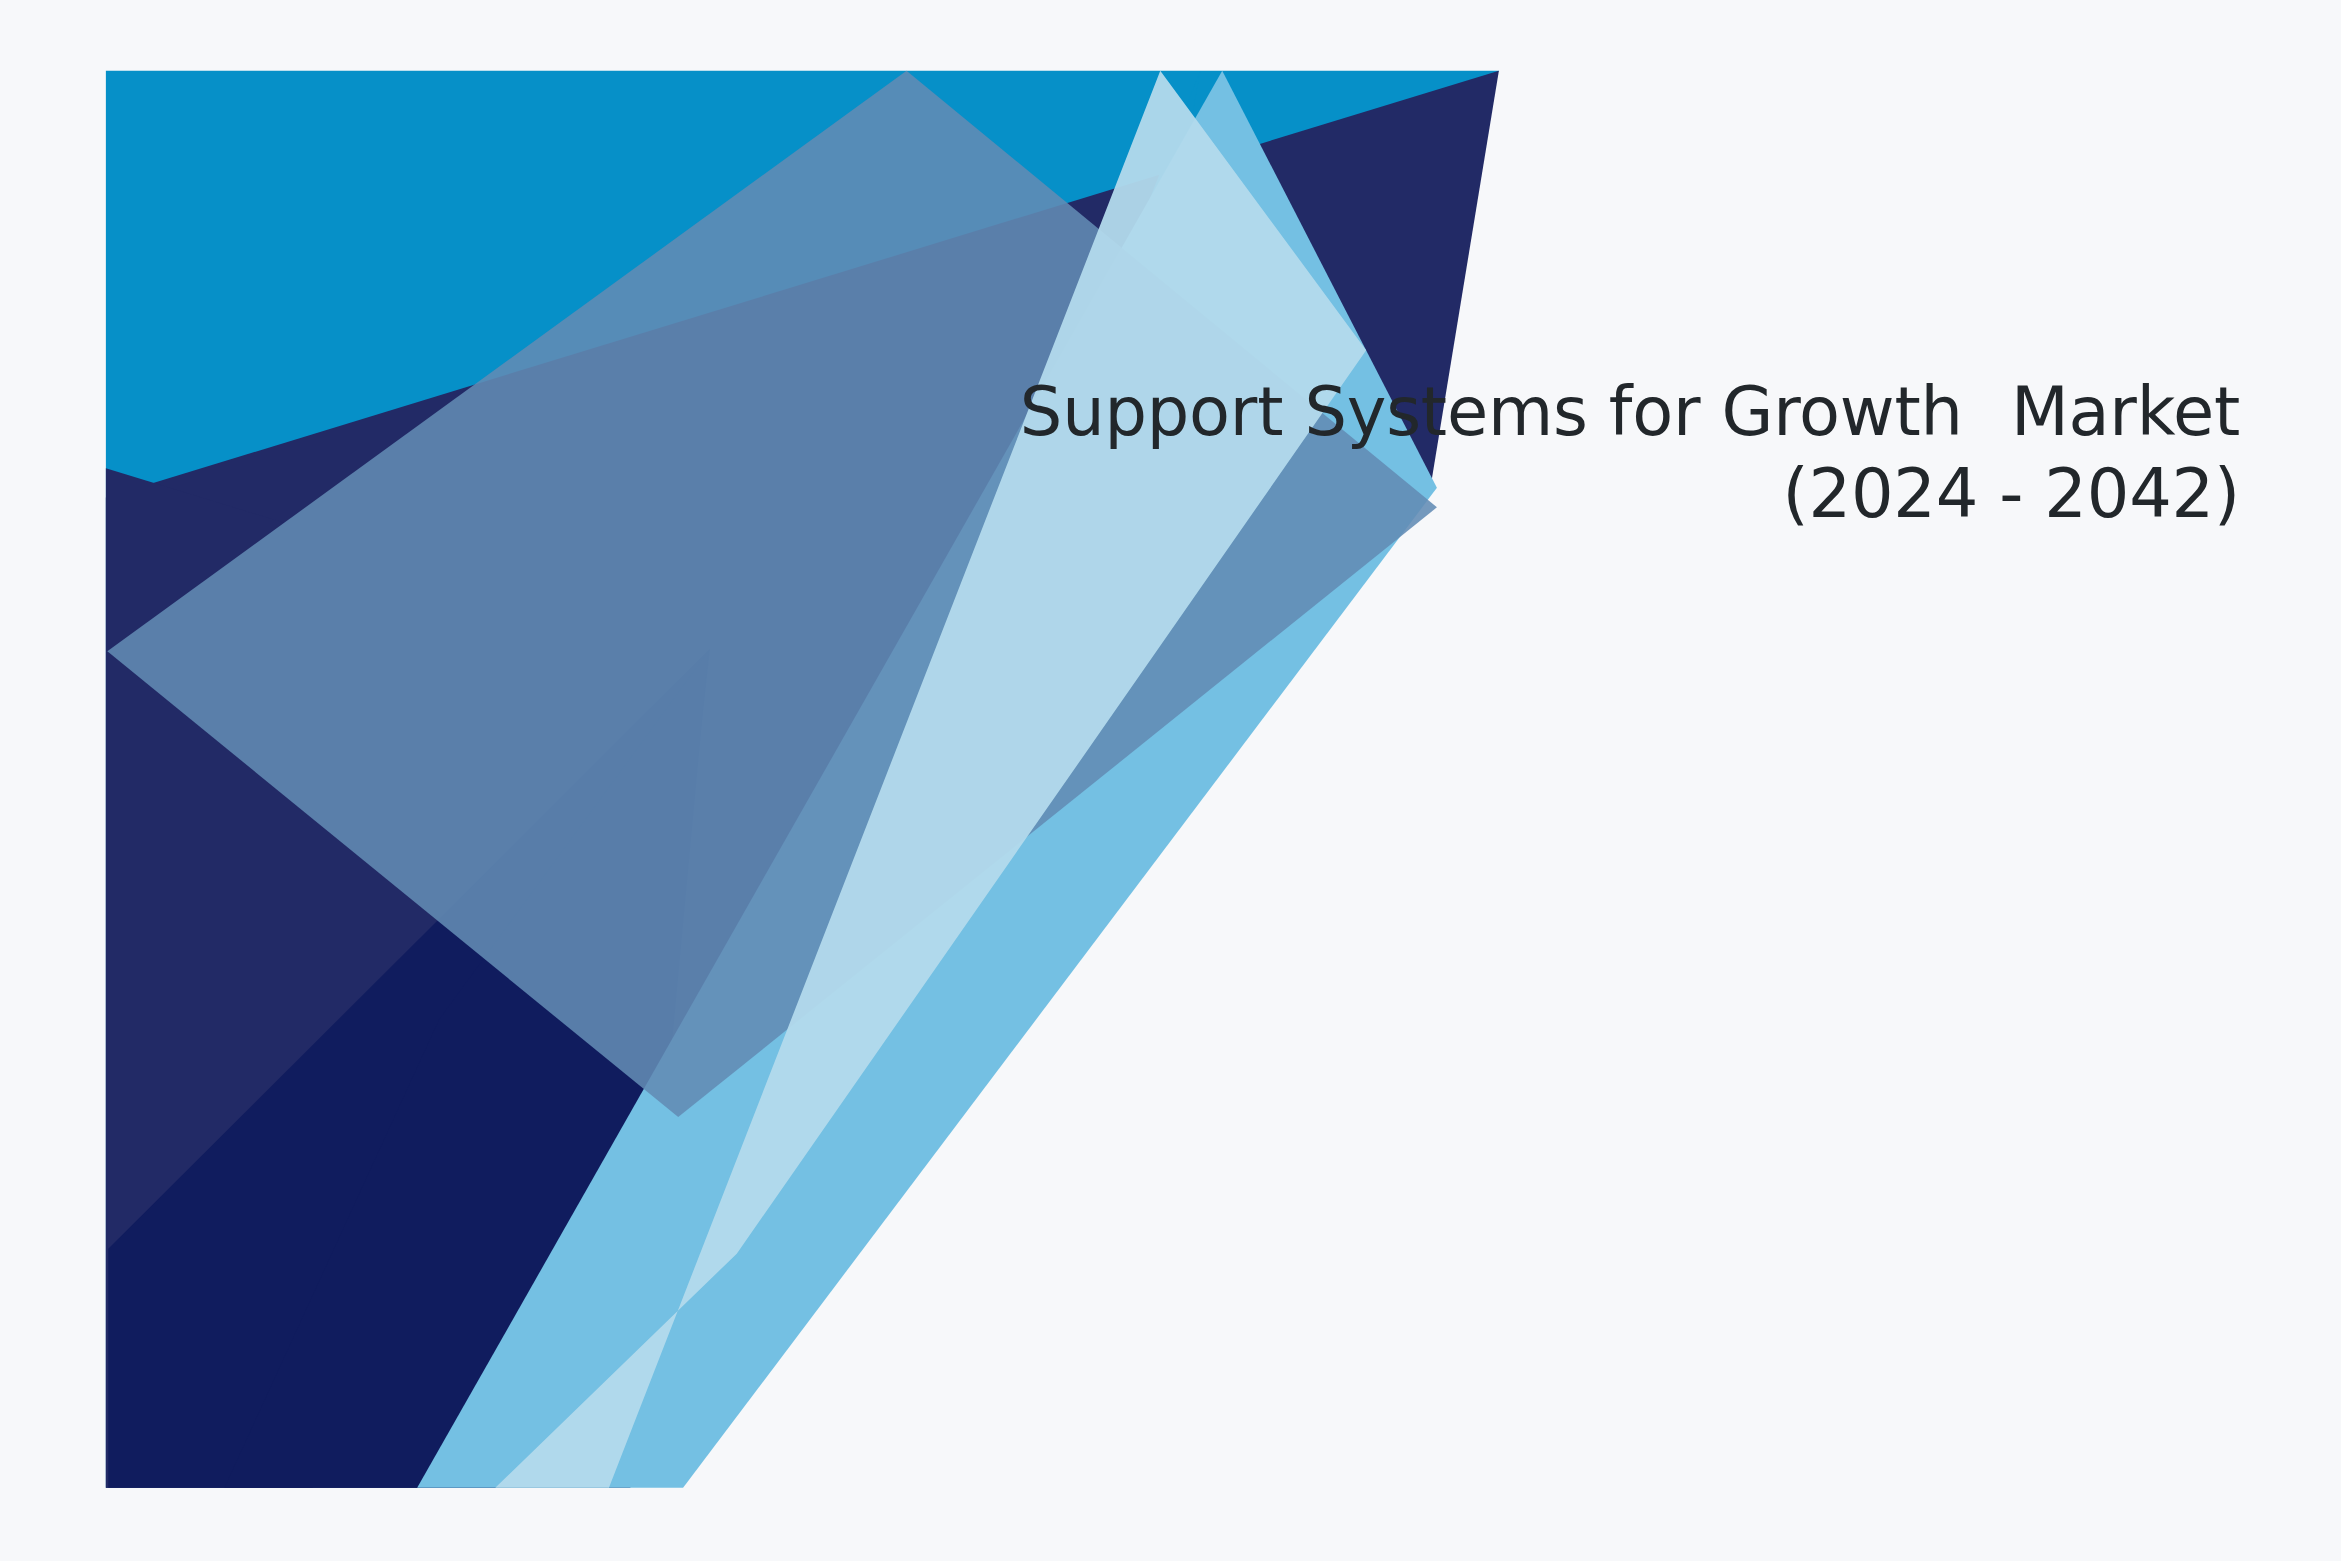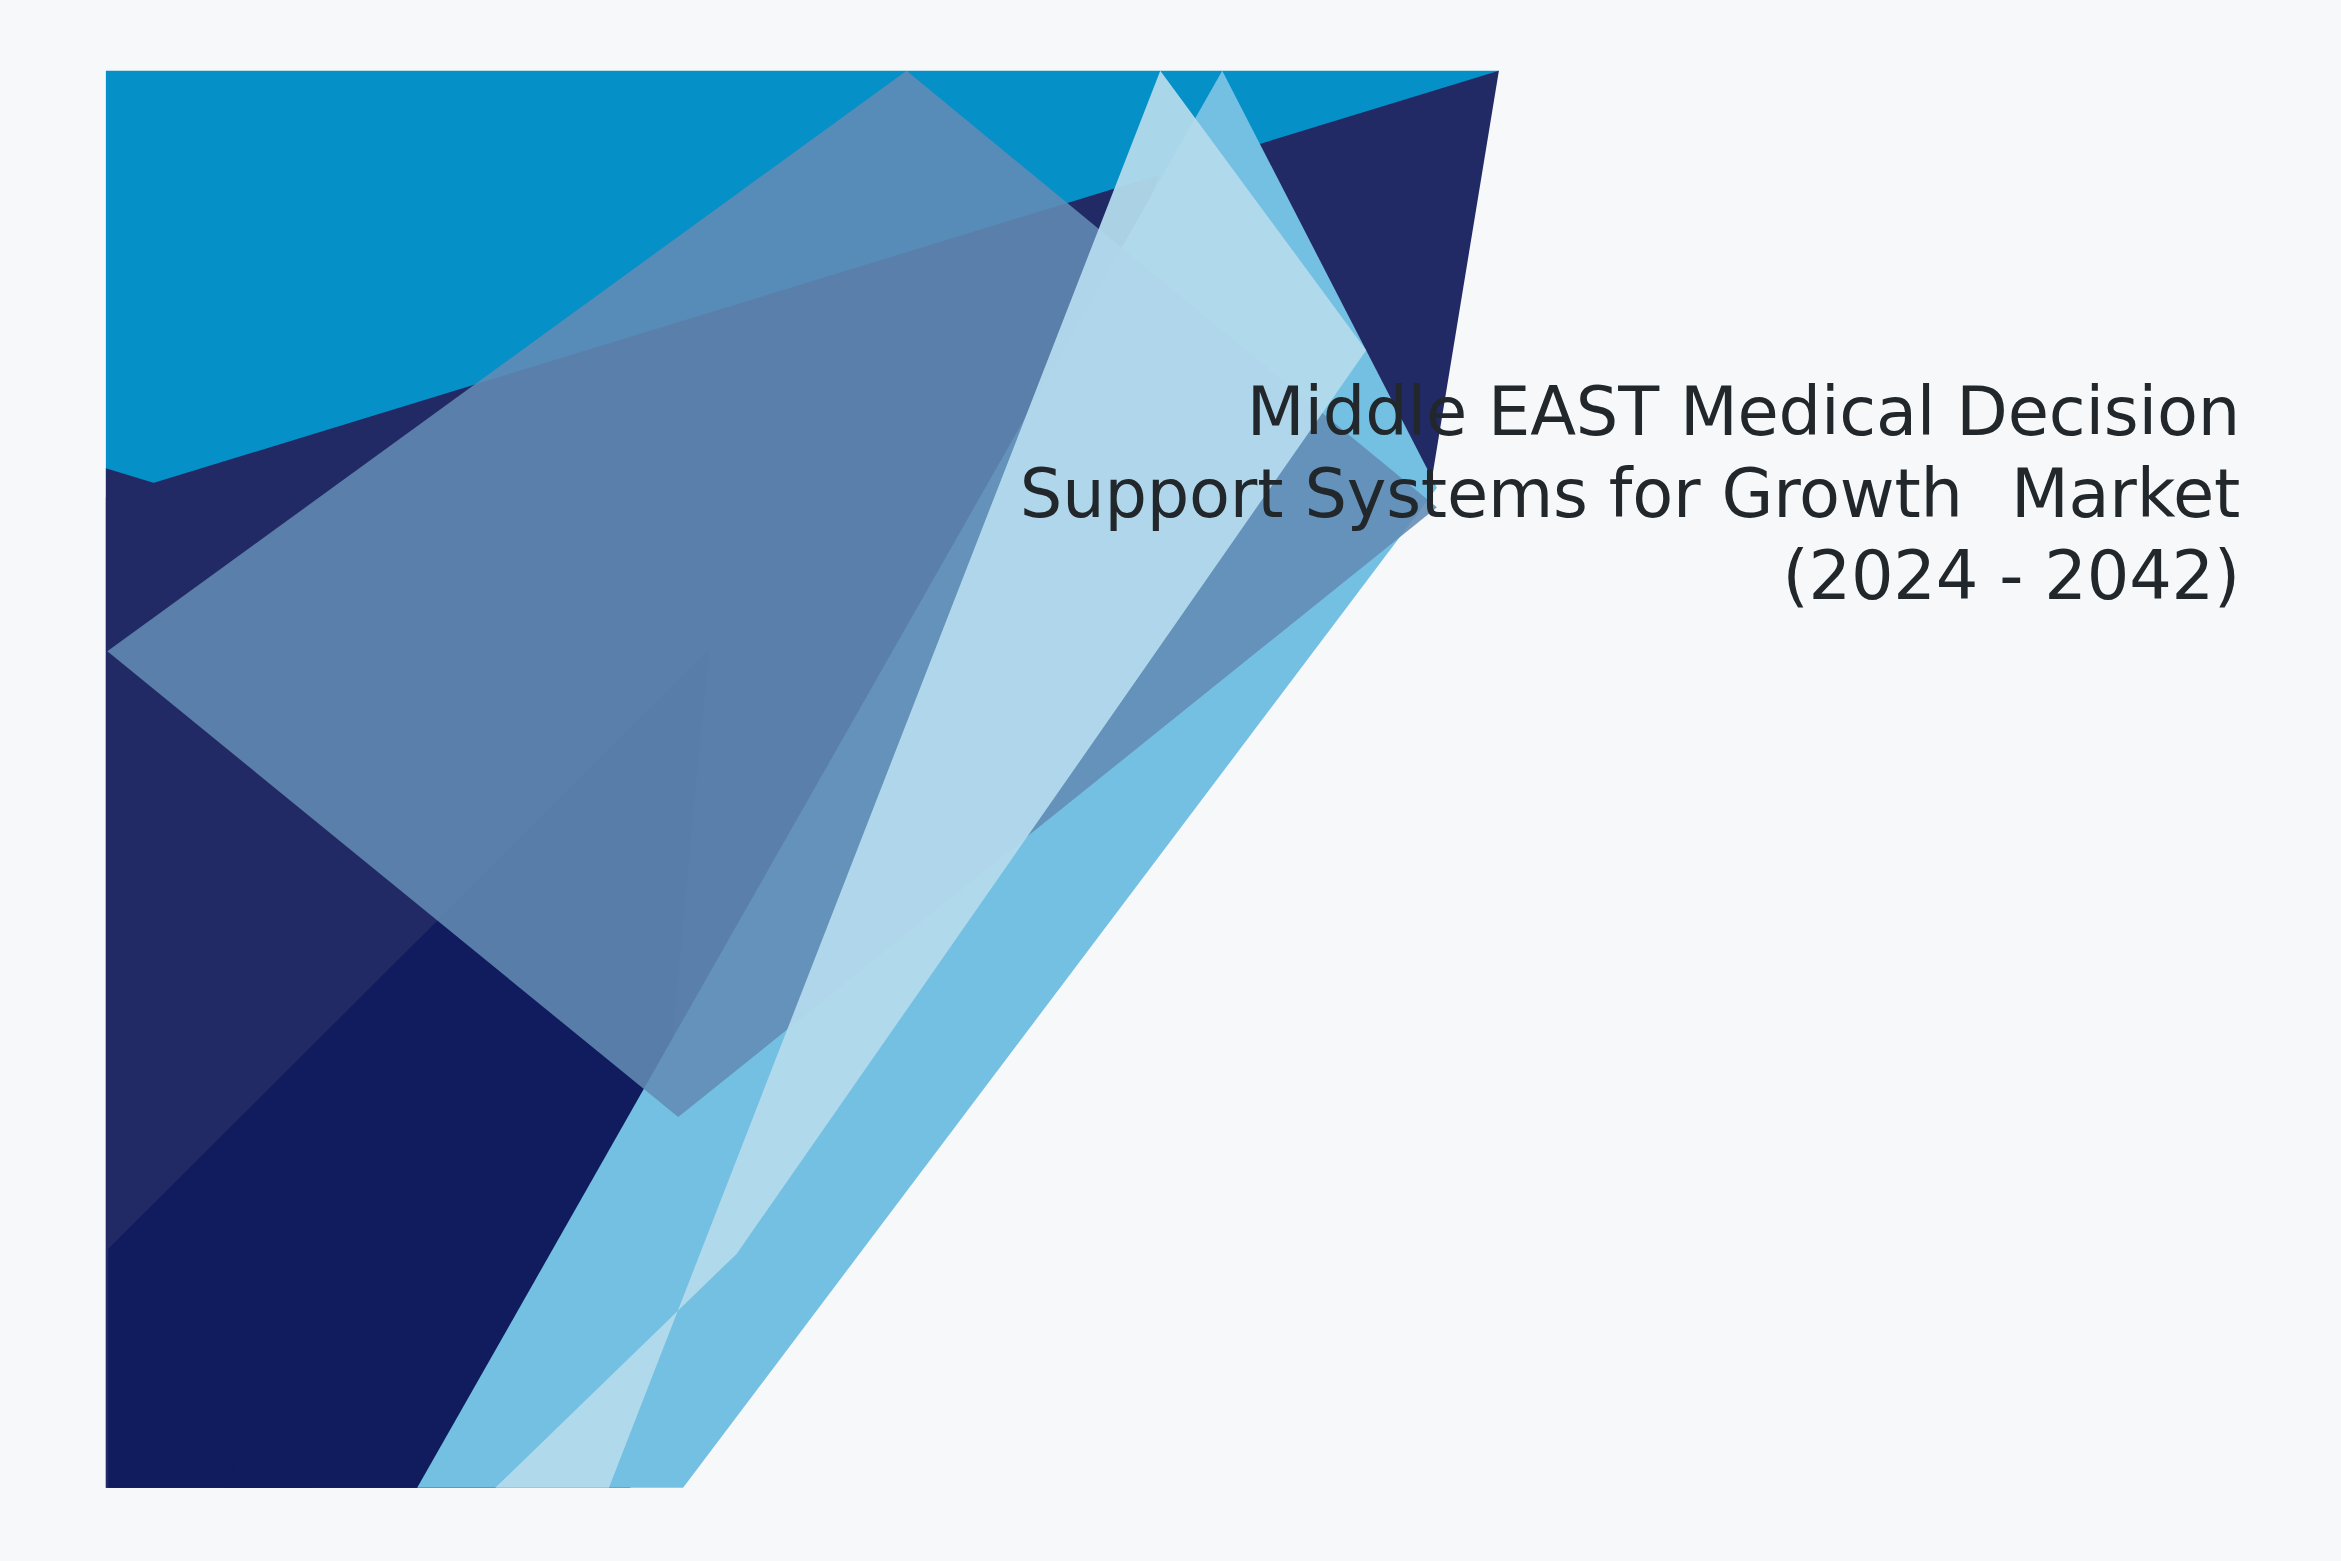--- a/index.html
+++ b/index.html
@@ -102,20 +102,19 @@
 
     <polygon points="2505,145 2945,1000 1400,3050 855,3050" fill="#74C0E3"></polygon>
 
     <polygon points="1858,145 2945,1040 1390,2290 220,1335" fill="#628BB4" opacity="0.88"></polygon>
 
     <polygon points="2378,145 2800,718 1510,2570 1015,3050 1248,3050" fill="#B3DAEC" opacity="0.95"></polygon>
 
   </svg>
 
   <div id="title-block">
-    <div class="title-line">Middle EAST Medical Decision</div>
     <div class="title-line"><span>Support Systems for Growth </span><span class="hl">Market</span></div>
     <div class="title-line">(2024 - 2042)</div>
   </div>
 
 
 </div>
 
 
 </body></html>

